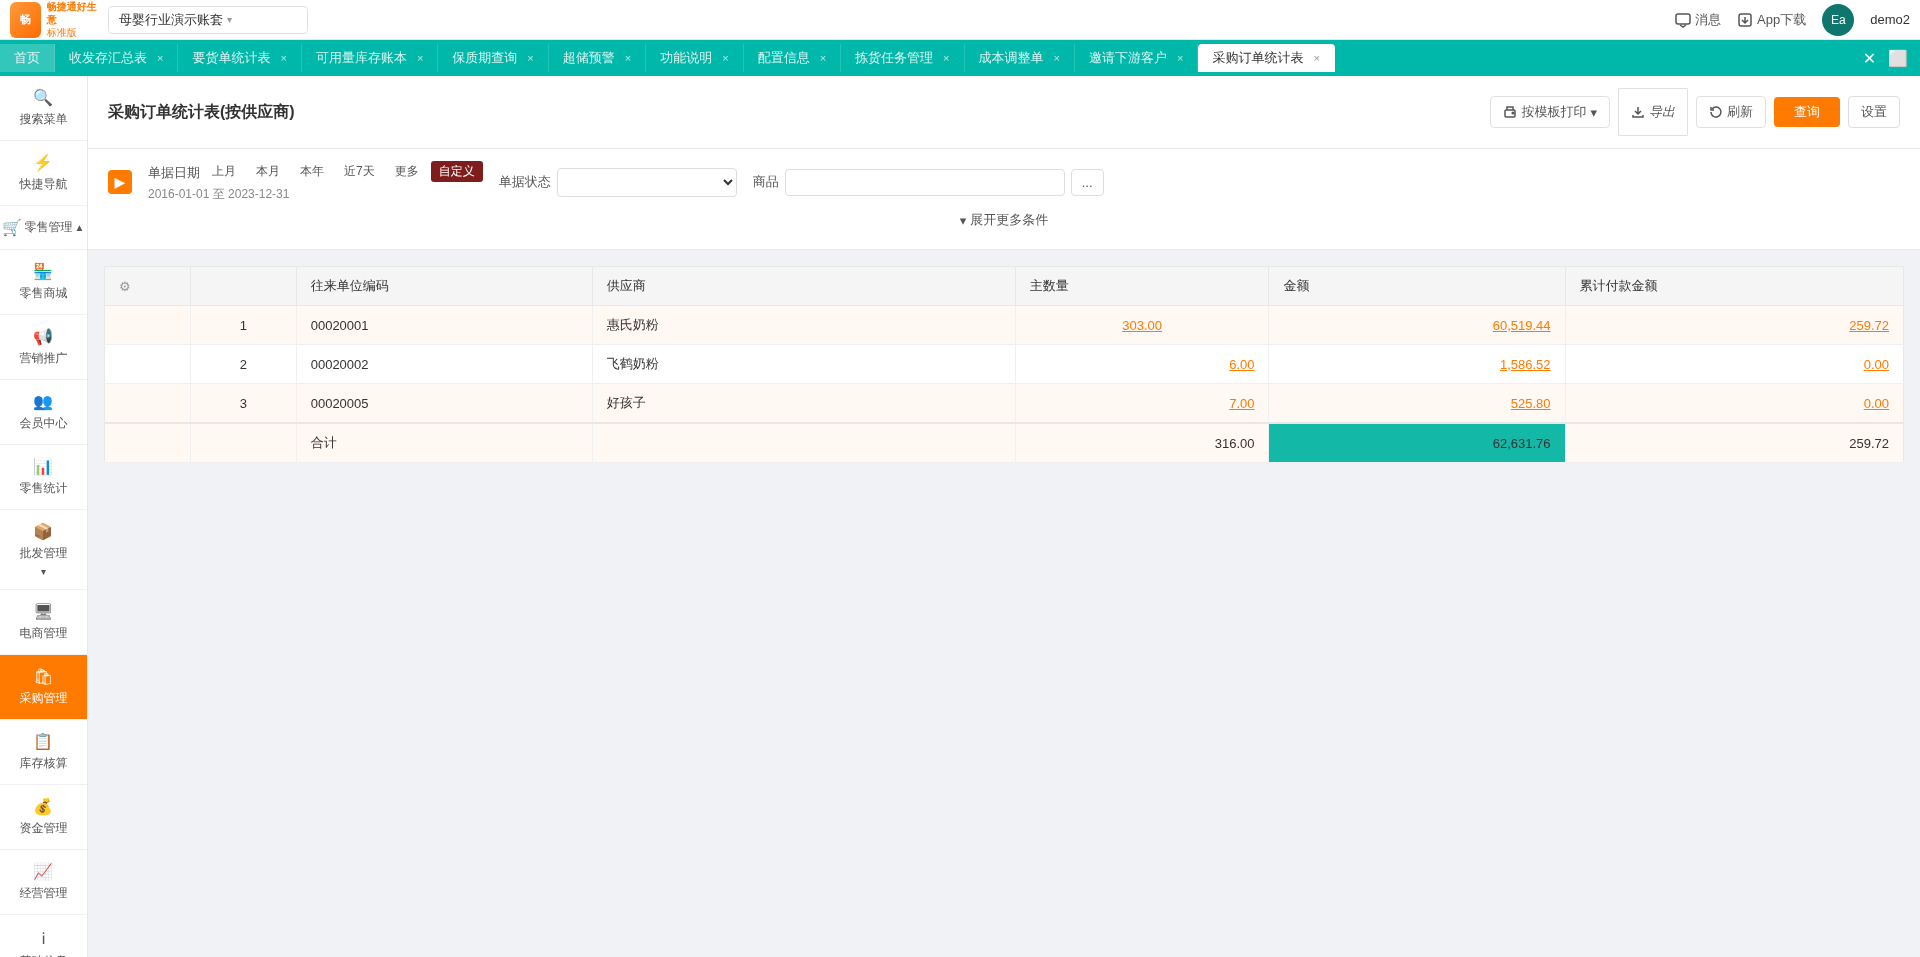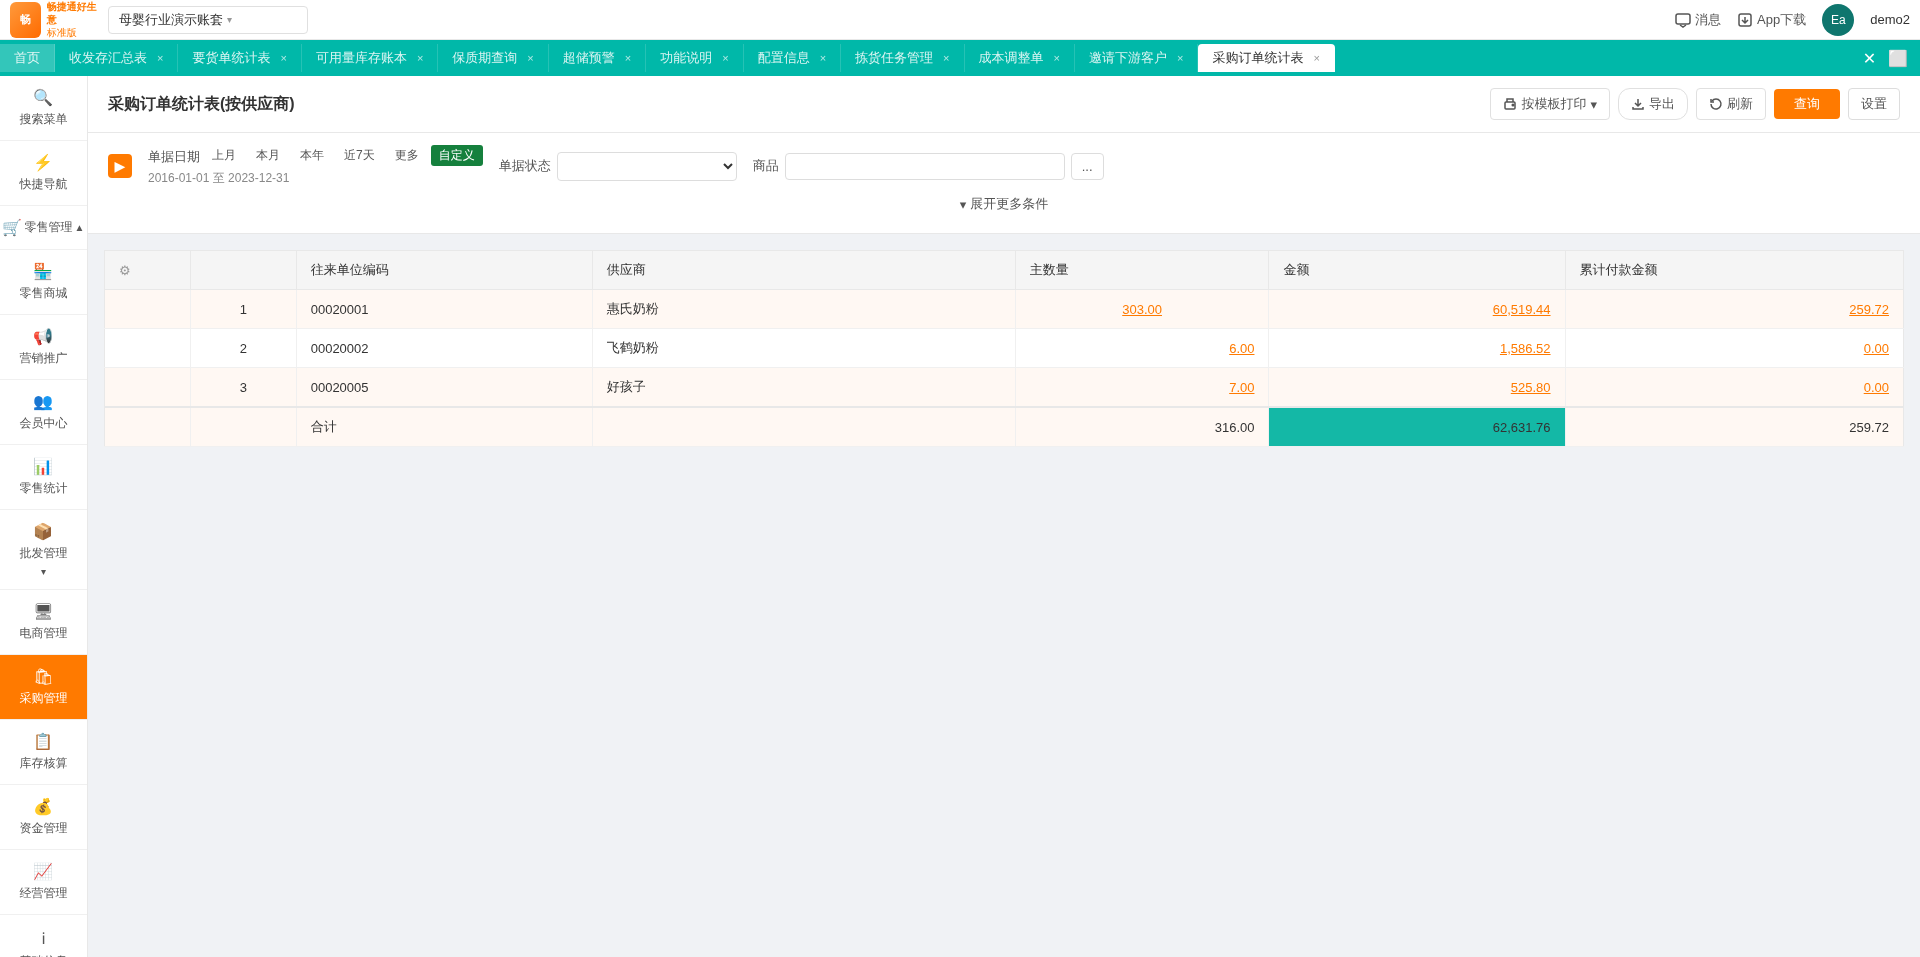--- a/index.html
+++ b/index.html
@@ -36,33 +36,33 @@
     .sidebar-item.active { color: #fff; background: #ff7a00; }
     .sidebar-item .si-icon { font-size: 16px; }
     .sidebar-item .si-label { font-size: 12px; text-align: center; }
 
     
     .main-page { flex: 1; background: #f0f2f5; overflow-y: auto; display: flex; flex-direction: column; }
     .page-header { background: #fff; padding: 12px 20px; border-bottom: 1px solid #e8e8e8; display: flex; align-items: center; justify-content: space-between; }
     .page-title { font-size: 16px; font-weight: 600; color: #333; }
     .page-header-actions { display: flex; gap: 8px; align-items: center; }
     .btn-print { display: flex; align-items: center; gap: 4px; padding: 6px 12px; border: 1px solid #e0e0e0; border-radius: 4px; background: #fff; cursor: pointer; font-size: 13px; color: #555; }
-    .btn-export { display: flex; align-items: center; gap: 4px; padding: 6px 12px; border: 1px solid #e0e0e0; border-radius: 12px; background: #fff; cursor: pointer; font-size: 13px; color: #555; }
+    .btn-export { display: flex; align-items: center; gap: 4px; padding: 14px 12px; border: 1px solid #e0e0e0; border-radius: 1px; background: #fff; cursor: pointer; font-size: 13px; color: #555; font-style: italic; }
     .btn-refresh { display: flex; align-items: center; gap: 4px; padding: 6px 12px; border: 1px solid #e0e0e0; border-radius: 4px; background: #fff; cursor: pointer; font-size: 13px; color: #555; }
     .btn-query { padding: 6px 20px; background: #ff7a00; color: white; border: none; border-radius: 4px; cursor: pointer; font-size: 13px; }
     .btn-settings { padding: 6px 12px; background: #fff; color: #555; border: 1px solid #ddd; border-radius: 4px; cursor: pointer; font-size: 13px; }
 
     
     .filter-area { background: #fff; padding: 12px 20px; border-bottom: 1px solid #e8e8e8; }
     .filter-row { display: flex; align-items: center; gap: 16px; flex-wrap: wrap; }
     .filter-toggle { width: 24px; height: 24px; background: #ff7a00; color: white; border-radius: 4px; display: flex; align-items: center; justify-content: center; cursor: pointer; font-size: 14px; flex-shrink: 0; }
     .filter-label { color: #555; font-size: 13px; white-space: nowrap; }
     .date-shortcuts { display: flex; gap: 4px; }
     .date-shortcut { padding: 2px 8px; font-size: 12px; color: #555; cursor: pointer; }
-    .date-custom-badge { padding: 2px 8px; font-size: 12px; background: #15803d; color: white; border-radius: 3px; cursor: pointer; }
+    .date-custom-badge { padding: 2px 8px; font-size: 12px; background: #7f1d1d; color: white; border-radius: 3px; cursor: pointer; }
     .date-range { font-size: 12px; color: #888; margin-top: 4px; }
     .filter-select { display: flex; align-items: center; gap: 6px; }
     .filter-select select, .filter-input { border: 1px solid #ddd; border-radius: 4px; padding: 5px 10px; font-size: 13px; min-width: 180px; color: #333; background: #fff; }
     .more-btn { padding: 5px 10px; border: 1px solid #ddd; border-radius: 4px; background: #fff; cursor: pointer; font-size: 13px; color: #555; }
     .filter-date-group { display: flex; flex-direction: column; }
     .filter-date-shortcuts-row { display: flex; align-items: flex-end; gap: 4px; }
 
     
     .table-area { flex: 1; padding: 16px; }
     .data-table { width: 100%; background: #fff; border-radius: 4px; border: 1px solid #e8e8e8; border-collapse: collapse; }

